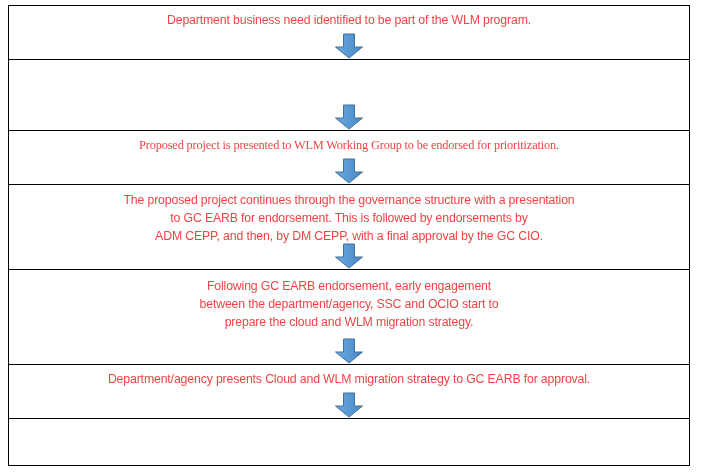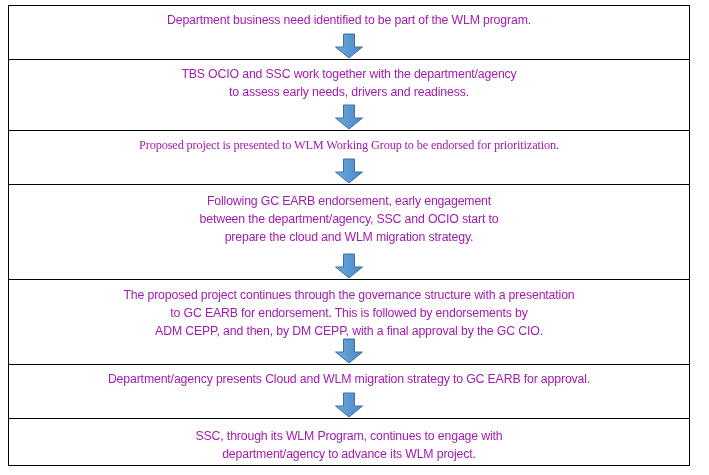--- a/index.html
+++ b/index.html
@@ -40,21 +40,21 @@
   }
   .flow-step.last-step {
     border-bottom: none;
   }
 
   .step-text {
     width: 100%;
     box-sizing: border-box;
     padding: 0 14px;
     text-align: center;
-    color: #a21caf;
+    color: #ef4444;
     font-family: "Liberation Sans", sans-serif;
     font-size: 12.3px;
     line-height: 18px;
     letter-spacing: -0.15px;
     white-space: pre-line;
   }
 
   
   .step-1 { height: 54px; }
   .step-1 .step-text { padding-top: 5px; }
@@ -112,67 +112,61 @@
             <stop offset="45%" stop-color="#5B9BD5"></stop>
             <stop offset="100%" stop-color="#4A86C3"></stop>
           </linearGradient>
         </defs>
         <polygon points="9.5,1 20.5,1 20.5,14 28.5,14 15,25 1.5,14 9.5,14" fill="url(#ag1)" stroke="#41719C" stroke-width="1"></polygon>
       </svg>
     </div>
   </div>
 
   <div class="flow-step step-2">
-    <div class="step-text">TBS OCIO and SSC work together with the department/agency
-to assess early needs, drivers and readiness.</div>
     <div class="arrow-wrap">
       <svg class="down-arrow" viewBox="0 0 30 26">
         <polygon points="9.5,1 20.5,1 20.5,14 28.5,14 15,25 1.5,14 9.5,14" fill="url(#ag1)" stroke="#41719C" stroke-width="1"></polygon>
       </svg>
     </div>
   </div>
 
   <div class="flow-step step-3">
     <div class="step-text">Proposed project is presented to WLM Working Group to be endorsed for prioritization.</div>
+    <div class="arrow-wrap">
+      <svg class="down-arrow" viewBox="0 0 30 26">
+        <polygon points="9.5,1 20.5,1 20.5,14 28.5,14 15,25 1.5,14 9.5,14" fill="url(#ag1)" stroke="#41719C" stroke-width="1"></polygon>
+      </svg>
+    </div>
+  </div>
+
+  <div class="flow-step step-4">
+    <div class="step-text">The proposed project continues through the governance structure with a presentation
+to GC EARB for endorsement. This is followed by endorsements by
+ADM CEPP, and then, by DM CEPP, with a final approval by the GC CIO.</div>
     <div class="arrow-wrap">
       <svg class="down-arrow" viewBox="0 0 30 26">
         <polygon points="9.5,1 20.5,1 20.5,14 28.5,14 15,25 1.5,14 9.5,14" fill="url(#ag1)" stroke="#41719C" stroke-width="1"></polygon>
       </svg>
     </div>
   </div>
 
   <div class="flow-step step-5">
     <div class="step-text">Following GC EARB endorsement, early engagement
 between the department/agency, SSC and OCIO start to
 prepare the cloud and WLM migration strategy.</div>
     <div class="arrow-wrap">
       <svg class="down-arrow" viewBox="0 0 30 26">
         <polygon points="9.5,1 20.5,1 20.5,14 28.5,14 15,25 1.5,14 9.5,14" fill="url(#ag1)" stroke="#41719C" stroke-width="1"></polygon>
       </svg>
     </div>
   </div>
 
-  <div class="flow-step step-4">
-    <div class="step-text">The proposed project continues through the governance structure with a presentation
-to GC EARB for endorsement. This is followed by endorsements by
-ADM CEPP, and then, by DM CEPP, with a final approval by the GC CIO.</div>
-    <div class="arrow-wrap">
-      <svg class="down-arrow" viewBox="0 0 30 26">
-        <polygon points="9.5,1 20.5,1 20.5,14 28.5,14 15,25 1.5,14 9.5,14" fill="url(#ag1)" stroke="#41719C" stroke-width="1"></polygon>
-      </svg>
-    </div>
-  </div>
-
   <div class="flow-step step-6">
     <div class="step-text">Department/agency presents Cloud and WLM migration strategy to GC EARB for approval.</div>
     <div class="arrow-wrap">
       <svg class="down-arrow" viewBox="0 0 30 26">
         <polygon points="9.5,1 20.5,1 20.5,14 28.5,14 15,25 1.5,14 9.5,14" fill="url(#ag1)" stroke="#41719C" stroke-width="1"></polygon>
       </svg>
     </div>
   </div>
 
-  <div class="flow-step step-7 last-step">
-    <div class="step-text">SSC, through its WLM Program, continues to engage with
-department/agency to advance its WLM project.</div>
-  </div>
 
 </div>
 
 </body></html>

